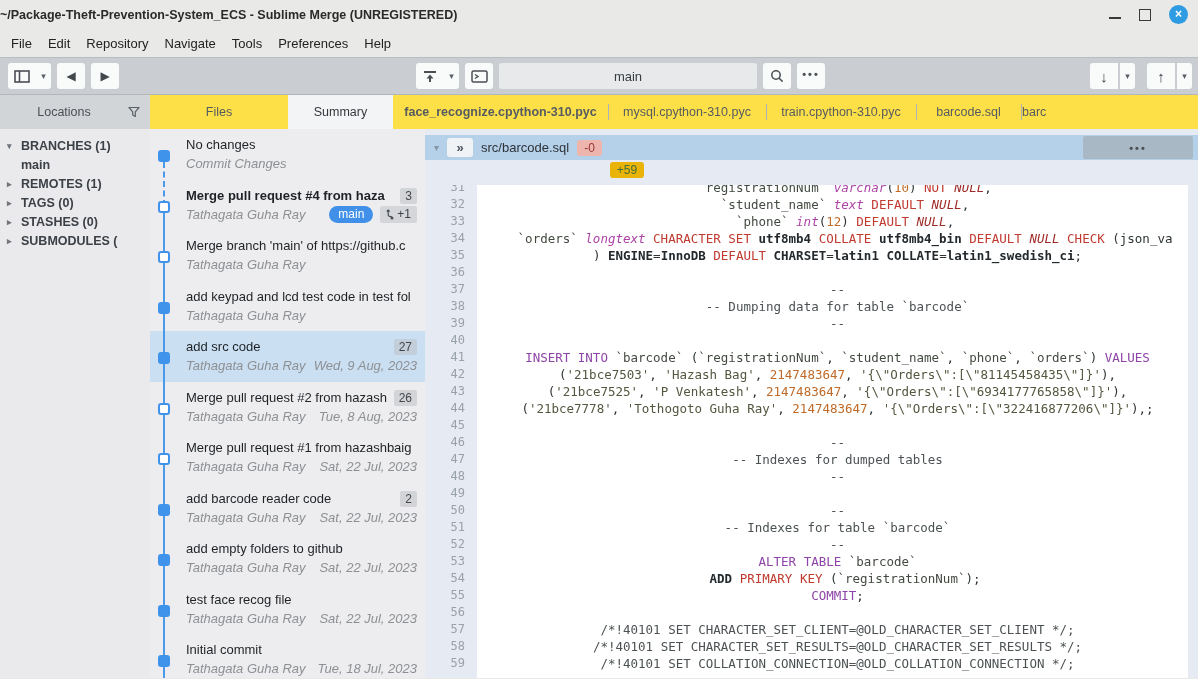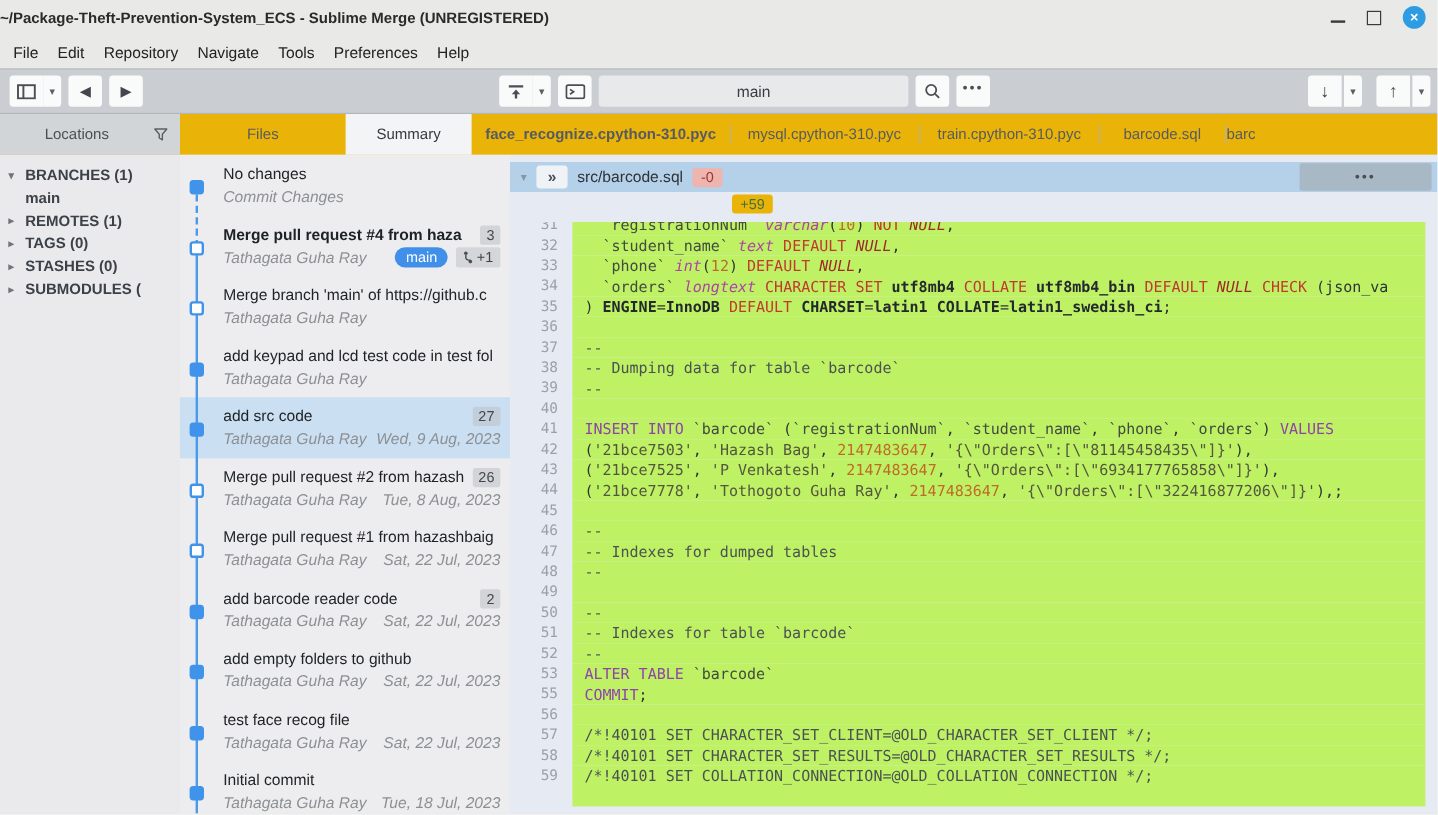--- a/index.html
+++ b/index.html
@@ -30,21 +30,21 @@
   .tbtn.w14{width:15px;border-top-left-radius:0;border-bottom-left-radius:0;}
   .tbtn.main-part{border-top-right-radius:0;border-bottom-right-radius:0;}
   .caret{font-size:9px;color:#5a5f65;}
   .arrow-glyph{font-size:12px;color:#42474d;}
   .updown{font-size:15px;font-weight:bold;color:#42474d;}
   .branch-field{width:258px;height:26px;background:#e7e9ea;border-radius:3px;display:flex;align-items:center;justify-content:center;font-size:13px;color:#393e43;}
   .dots{letter-spacing:2px;font-size:11px;font-weight:bold;color:#4a4f54;margin-top:-4px;}
   .gap10{width:8px;}
 
   
-  .tabrow{height:34px;background:#eab308;display:flex;}
+  .tabrow{height:34px;background:#fde047;display:flex;}
   .tab{display:flex;align-items:center;justify-content:center;font-size:12.5px;color:#565b61;position:relative;box-sizing:border-box;white-space:nowrap;overflow:hidden;flex:none;}
   .tab.active{background:#f3f4f5;color:#35393e;}
   .tab.sep::before{content:"";position:absolute;left:0;top:9px;bottom:9px;width:1px;background:#aeb2b6;}
   .tab-locations{width:150px;background:#d2d5d7;color:#4a4f55;position:relative;}
   .tab-locations .lbl{margin-right:22px;}
   .funnel{position:absolute;right:10px;top:11px;}
   .t-commits{width:137px;}
   .t-files{width:138px;}
   .t-summary{width:105px;}
   .t-f1{width:215px;font-weight:bold;}
@@ -88,21 +88,21 @@
   .fb-btn{width:26px;height:19px;background:#f0f3f5;border-radius:3px;display:flex;align-items:center;justify-content:center;color:#47525c;font-weight:bold;font-size:13px;}
   .fb-name{font-size:13px;color:#2e3338;}
   .fb-del{background:#eeb5ae;color:#973636;border-radius:3px;font-size:12px;padding:1px 7px;}
   .fb-add{background:#eab308;color:#42703b;border-radius:3px;font-size:12px;padding:1px 7px;margin-top:44px;}
   .fb-more{position:absolute;right:5px;top:1px;height:23px;width:110px;background:#a9b8c5;border-radius:2px;display:flex;align-items:center;justify-content:center;}
 
   .diff{position:absolute;left:0;right:10px;top:56px;bottom:0;overflow:hidden;}
   .difflines{margin-top:-6px;}
   .cl{display:flex;height:17px;line-height:17px;font-family:"DejaVu Sans Mono",monospace;font-size:12.5px;}
   .ln{flex:none;width:52px;text-align:right;padding-right:12px;color:#99a1aa;box-sizing:border-box;font-size:12px;}
-  .ccode{flex:1;background:#bef264;padding-left:10px;white-space:pre;overflow:hidden;}
+  .ccode{flex:1;background:#ffffff;padding-left:10px;white-space:pre;overflow:hidden;text-align:center;}
   .tok.pl{color:#2e3436;}
   .tok.b{color:#24292d;font-weight:bold;}
   .tok.kr{color:#c03a30;}
   .tok.kp{color:#8e44a8;}
   .tok.ty{color:#ad43a6;font-style:italic;}
   .tok.nu{color:#bf6a28;}
   .tok.nl{color:#9e2a27;font-style:italic;}
   .tok.st{color:#54563f;}
   .tok.id{color:#434b41;}
   .tok.cm{color:#4c5254;}
@@ -454,20 +454,24 @@
             </div>
             <div class="cl">
               <span class="ln">52</span>
               <span class="ccode"><span class="tok cm">--</span></span>
             </div>
             <div class="cl">
               <span class="ln">53</span>
               <span class="ccode"><span class="tok kp">ALTER</span><span class="tok pl"> </span><span class="tok kp">TABLE</span><span class="tok pl"> </span><span class="tok id">`barcode`</span></span>
             </div>
             <div class="cl">
+              <span class="ln">54</span>
+              <span class="ccode"><span class="tok pl">  </span><span class="tok b">ADD</span><span class="tok pl"> </span><span class="tok kr">PRIMARY</span><span class="tok pl"> </span><span class="tok kr">KEY</span><span class="tok pl"> (</span><span class="tok id">`registrationNum`</span><span class="tok pl">);</span></span>
+            </div>
+            <div class="cl">
               <span class="ln">55</span>
               <span class="ccode"><span class="tok kp">COMMIT</span><span class="tok pl">;</span></span>
             </div>
             <div class="cl">
               <span class="ln">56</span>
               <span class="ccode"></span>
             </div>
             <div class="cl">
               <span class="ln">57</span>
               <span class="ccode"><span class="tok cm">/*!40101 SET CHARACTER_SET_CLIENT=@OLD_CHARACTER_SET_CLIENT */;</span></span>

